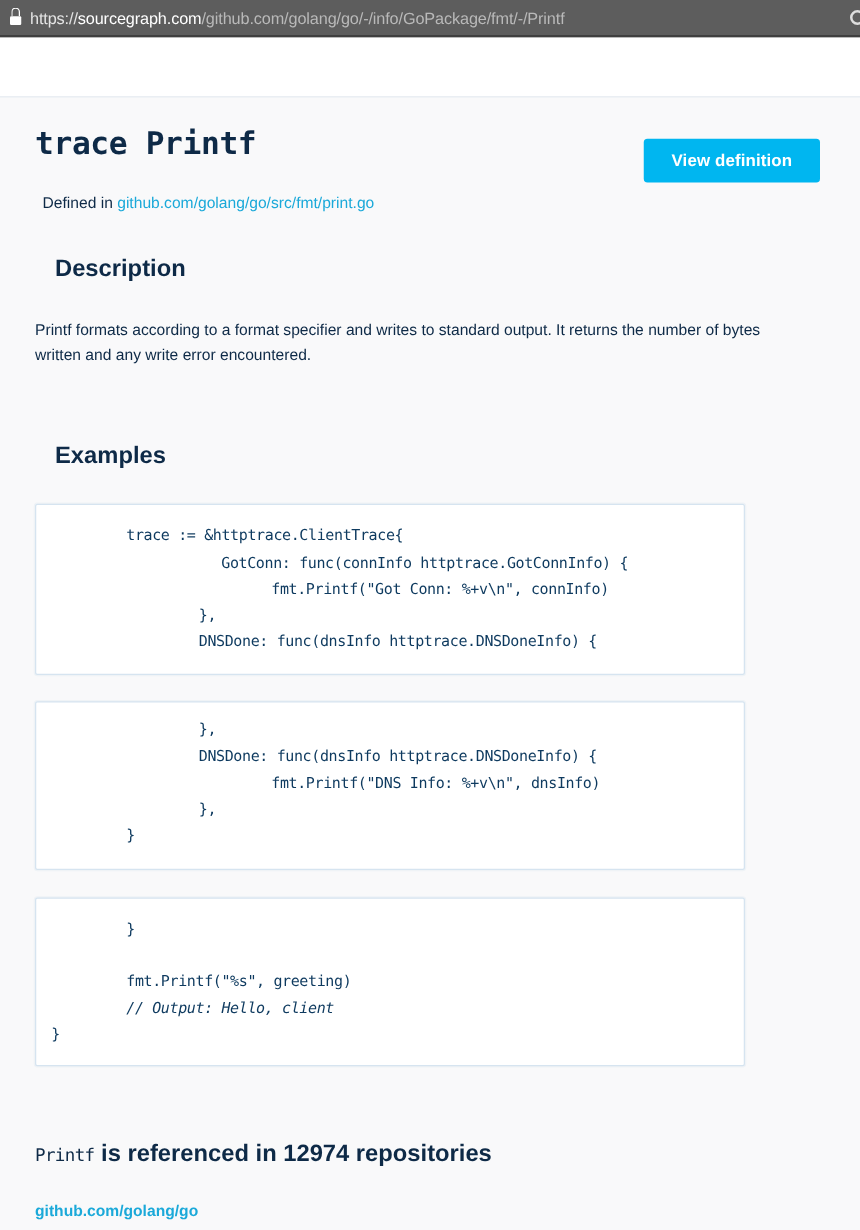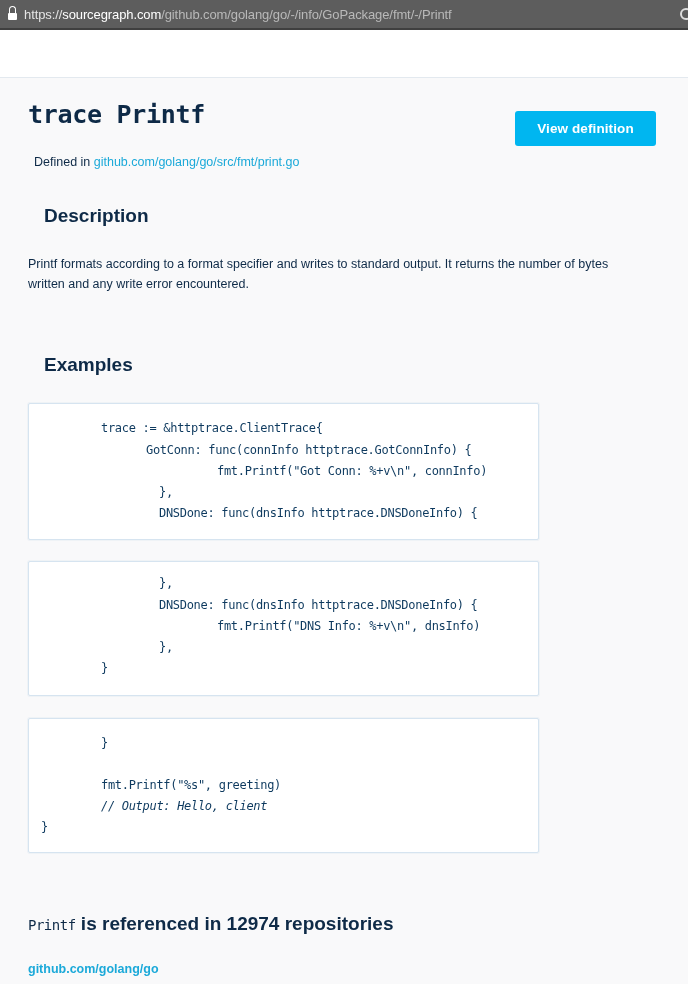--- a/index.html
+++ b/index.html
@@ -19,21 +19,21 @@
     .navbar { position: absolute; left: 0; top: 30px; width: 688px; height: 48px; background: #ffffff; border-bottom: 1px solid #e3e9ef; }
 
     .title { position: absolute; left: 28px; top: 100px; font-family: "DejaVu Sans Mono", monospace; font-size: 25px; color: #0e2a47; letter-spacing: -0.3px; }
     .btn { position: absolute; left: 515px; top: 111px; width: 141px; height: 35px; background: #00b6f0; color: #fff; border-radius: 3px; font-size: 13.5px; font-weight: bold; display: flex; align-items: center; justify-content: center; letter-spacing: 0.1px; }
     .defined { position: absolute; left: 14px; top: 155px; font-size: 12.5px; color: #0e2a47; margin-left: 20px; }
     .defined a { color: #1ba9d9; text-decoration: none; }
 
     .h2 { position: absolute; left: 28px; font-size: 19px; font-weight: bold; color: #0e2a47; margin-left: 16px; }
     .desc { position: absolute; left: 28px; top: 255px; width: 620px; font-size: 12.5px; line-height: 19.5px; color: #0e2a47; }
 
-    .codebox { position: absolute; left: 28px; width: 511px; background: #ffffff; border: 1px solid #d6e4f0; border-radius: 2px; box-shadow: 0 0 0 1px rgba(214,228,240,0.3); }
+    .codebox { position: absolute; left: 28px; width: 568px; background: #ffffff; border: 1px solid #d6e4f0; border-radius: 2px; box-shadow: 0 0 0 1px rgba(214,228,240,0.3); }
     .codeline { position: absolute; font-family: "DejaVu Sans Mono", monospace; font-size: 12px; color: #0e3a5f; white-space: pre; letter-spacing: -0.3px; }
 
     .refs { position: absolute; left: 28px; top: 913px; font-size: 19px; font-weight: bold; color: #0e2a47; }
     .refs .mono { font-family: "DejaVu Sans Mono", monospace; font-weight: normal; font-size: 14px; letter-spacing: -0.5px; }
     .repo-link { position: absolute; left: 28px; top: 962px; font-size: 12.5px; font-weight: bold; color: #1ba9d9; text-decoration: none; text-align: right; }
   </style>
 </head>
 <body>
 
 <div class="urlbar">
@@ -53,21 +53,21 @@
   <span>Defined in </span><a>github.com/golang/go/src/fmt/print.go</a>
 </div>
 
 <h2 class="h2" style="top:205px;">Description</h2>
 <p class="desc">Printf formats according to a format specifier and writes to standard output. It returns the number of bytes written and any write error encountered.</p>
 
 <h2 class="h2" style="top:354px;">Examples</h2>
 
 <div class="codebox" style="top:403px;height:137px;">
   <span class="codeline" style="left:72px;top:17px;">trace := &amp;httptrace.ClientTrace{</span>
-  <span class="codeline" style="left:117px;top:39px;">GotConn: func(connInfo httptrace.GotConnInfo) {</span>
+  <span class="codeline" style="left:148px;top:39px;">GotConn: func(connInfo httptrace.GotConnInfo) {</span>
   <span class="codeline" style="left:188px;top:60px;">fmt.Printf("Got Conn: %+v\n", connInfo)</span>
   <span class="codeline" style="left:130px;top:81px;">},</span>
   <span class="codeline" style="left:130px;top:102px;">DNSDone: func(dnsInfo httptrace.DNSDoneInfo) {</span>
 </div>
 
 <div class="codebox" style="top:561px;height:135px;">
   <span class="codeline" style="left:130px;top:14px;">},</span>
   <span class="codeline" style="left:130px;top:36px;">DNSDone: func(dnsInfo httptrace.DNSDoneInfo) {</span>
   <span class="codeline" style="left:188px;top:57px;">fmt.Printf("DNS Info: %+v\n", dnsInfo)</span>
   <span class="codeline" style="left:130px;top:78px;">},</span>

